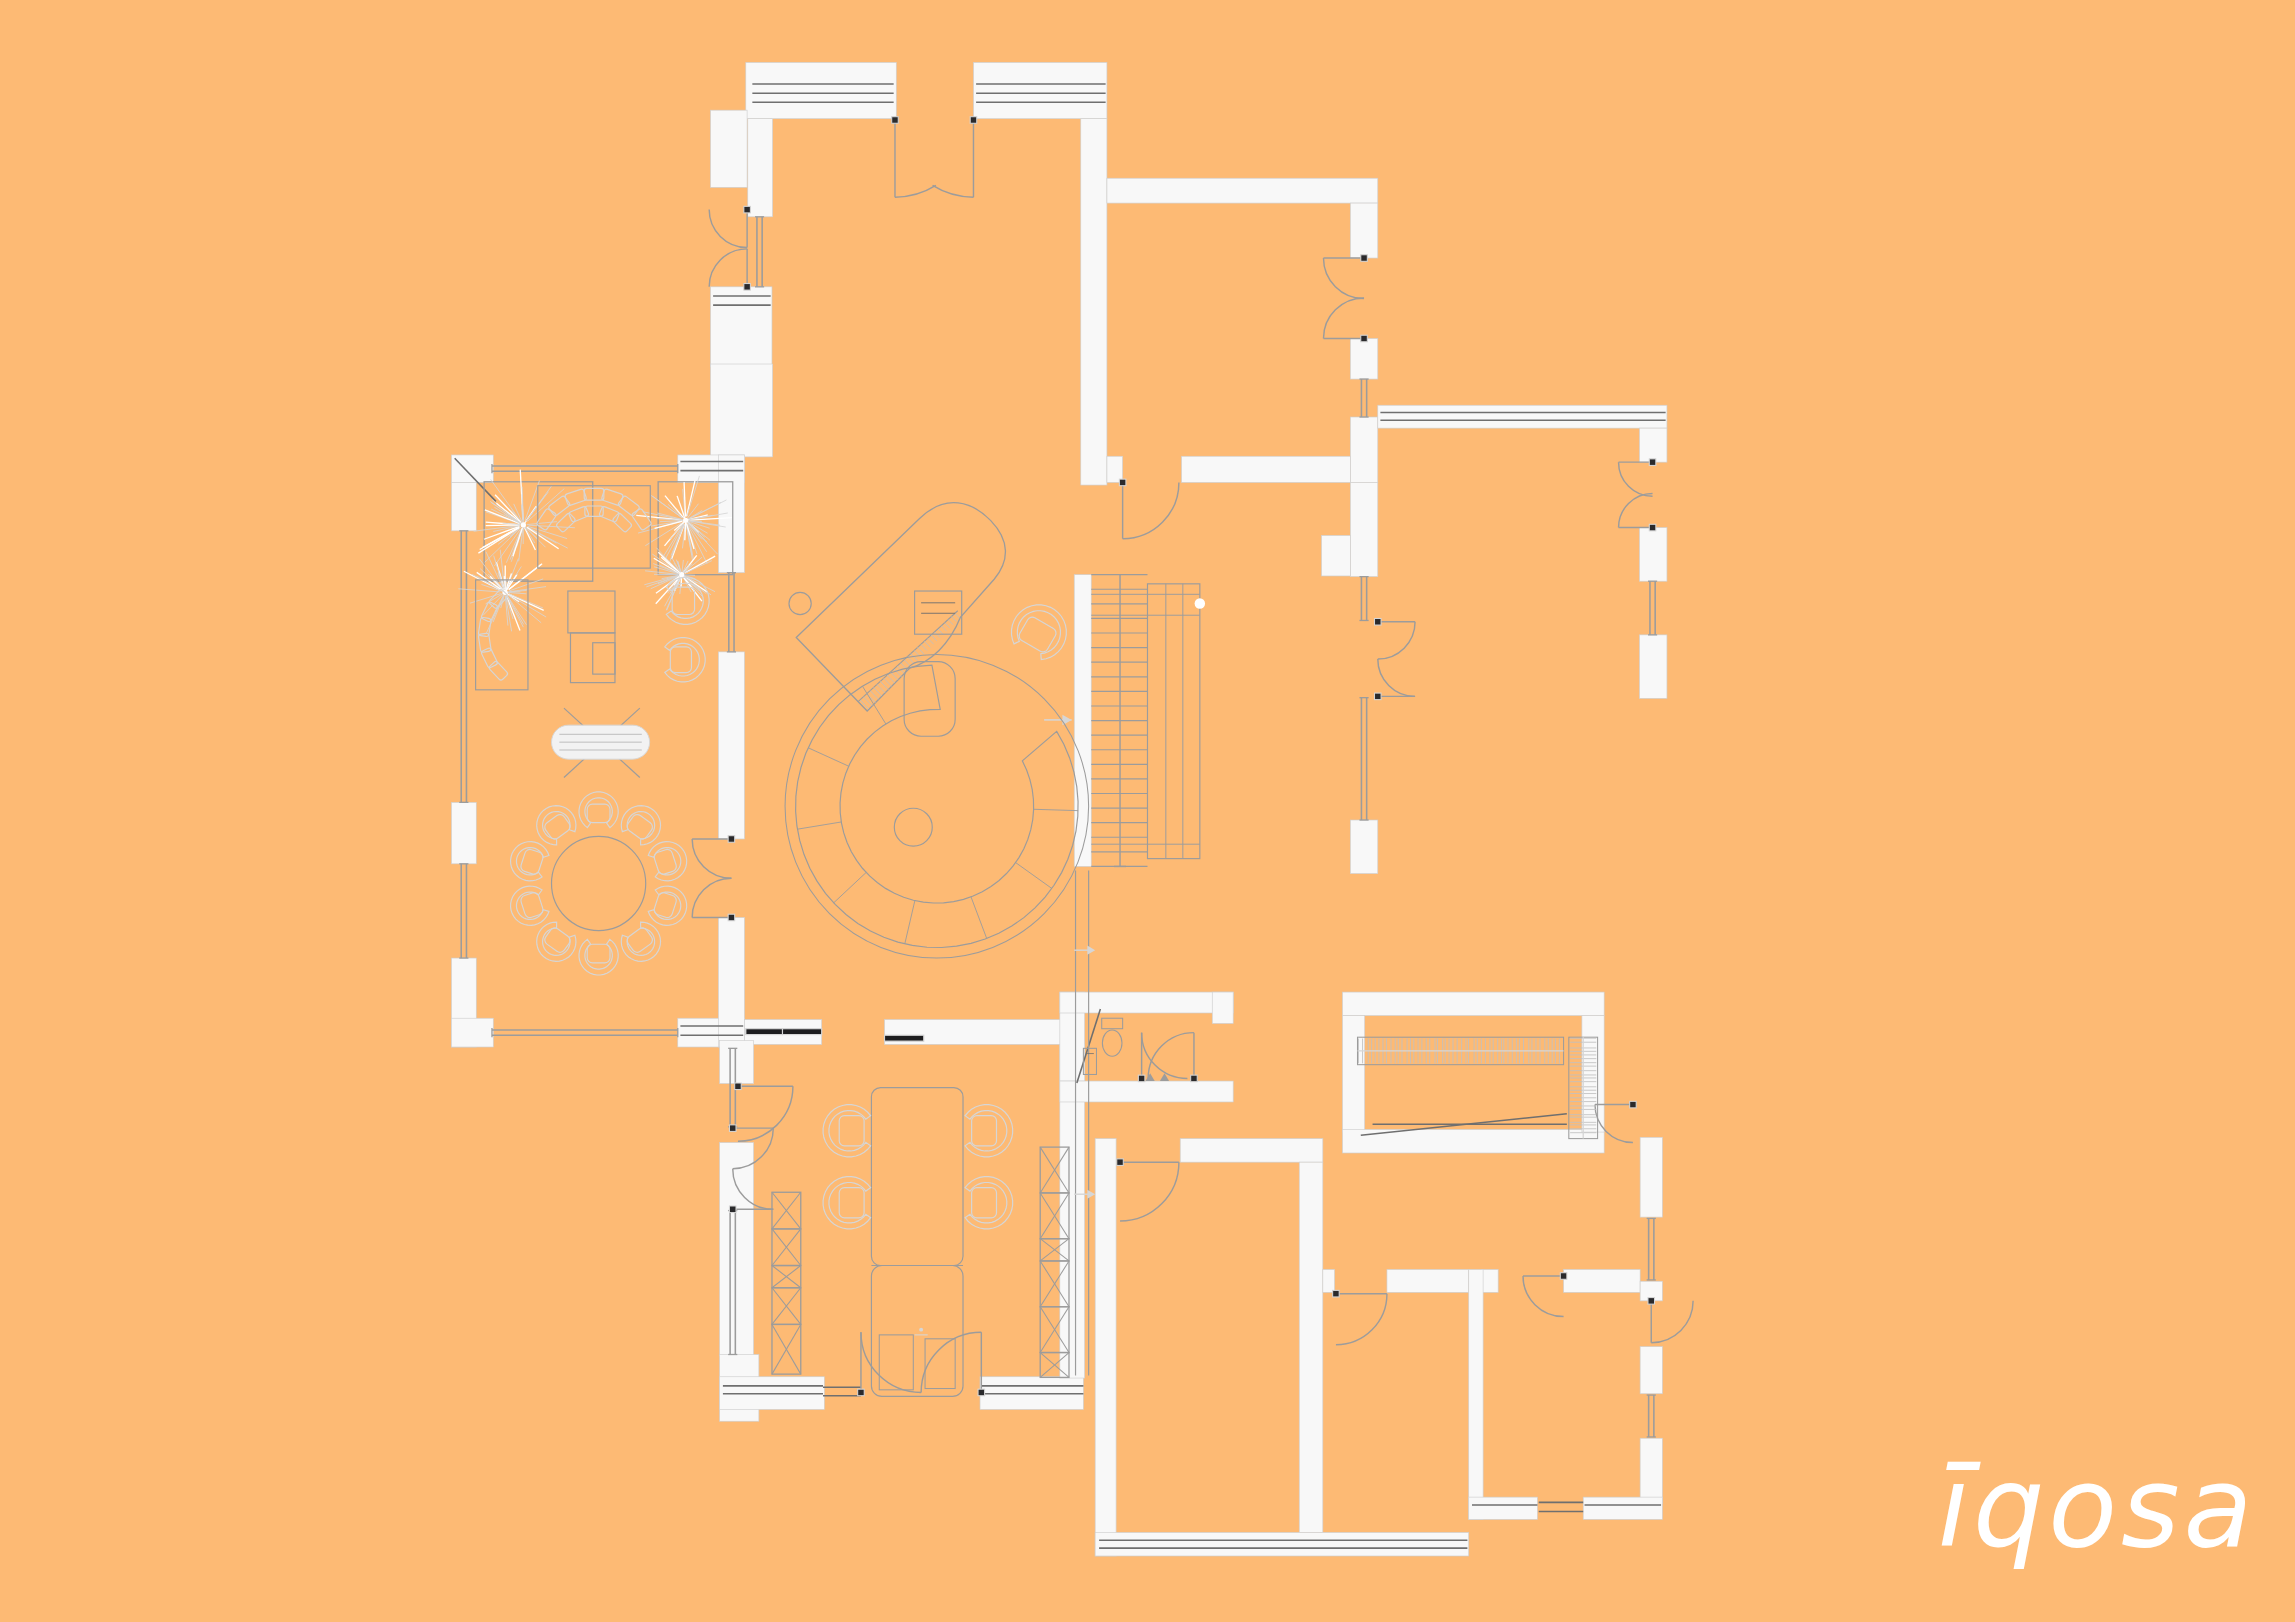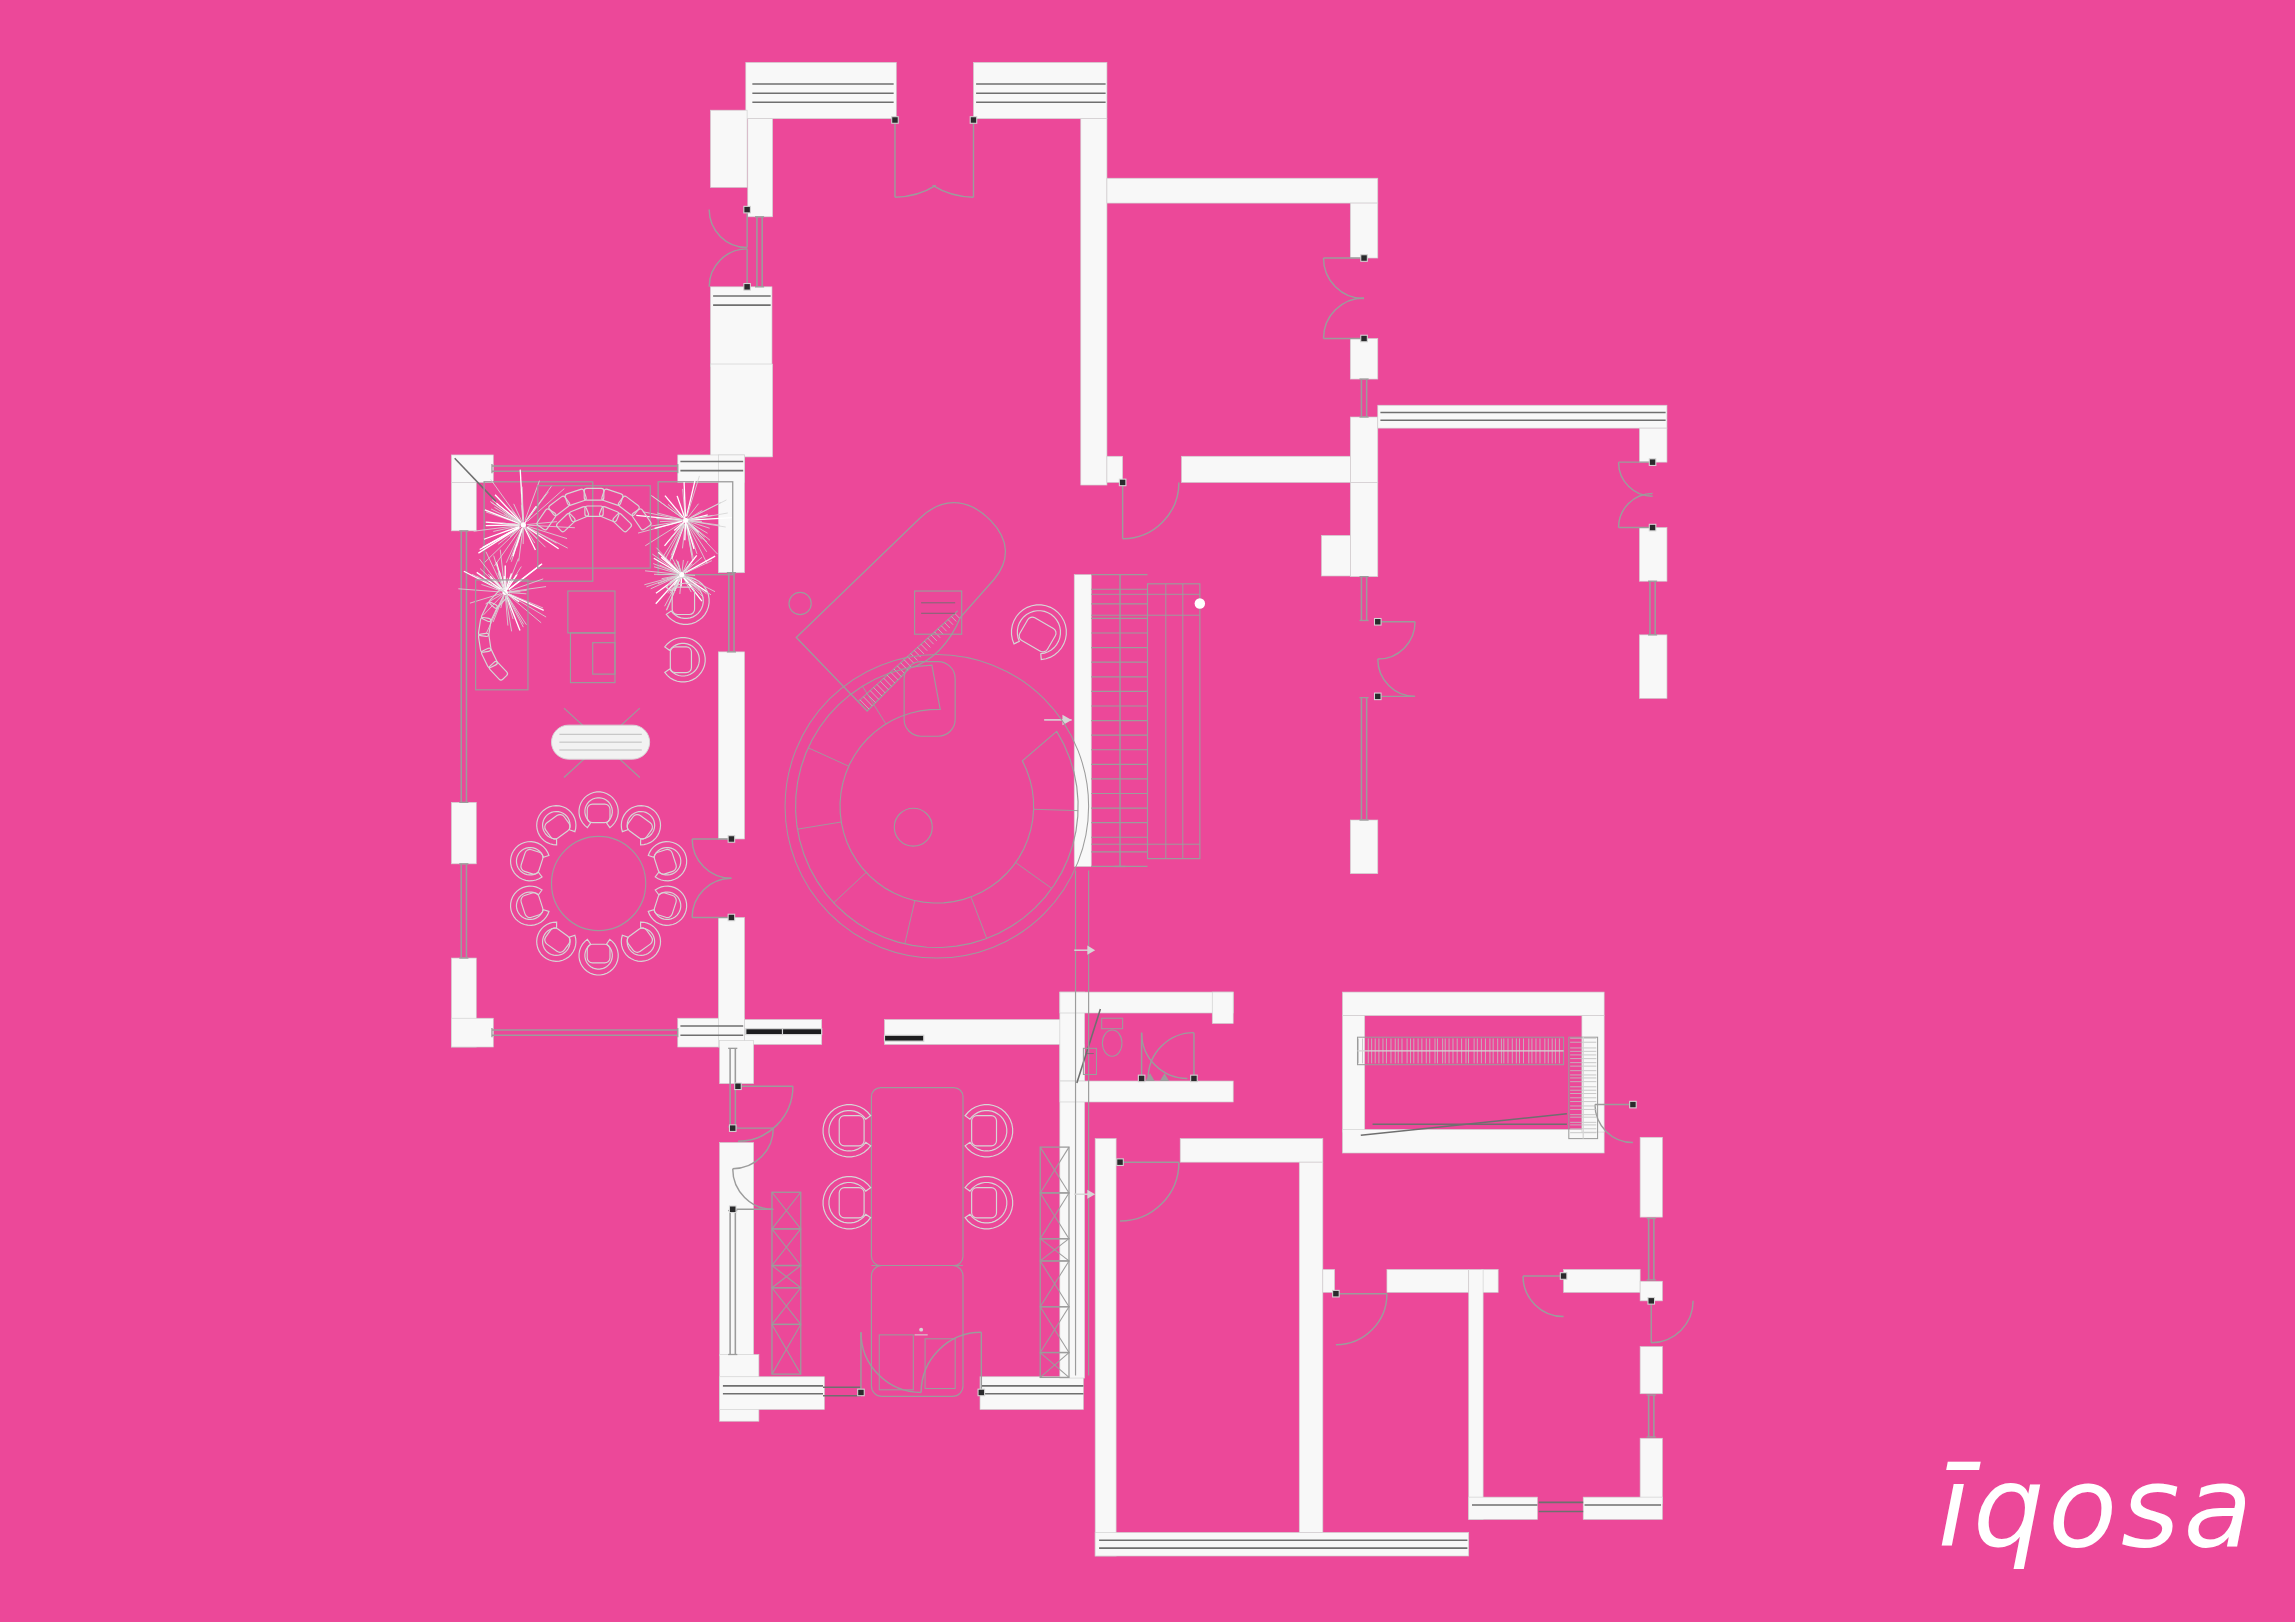--- a/index.html
+++ b/index.html
@@ -1,16 +1,16 @@
 <!DOCTYPE html>
 <html style="font-size:10.5px"><head>
 <meta charset="utf-8">
 <style>
   html,body{margin:0;padding:0;background:#131314;}
-  .stage{position:relative;width:2295px;height:1623px;background:#ec4899;overflow:hidden;
+  .stage{position:relative;width:2295px;height:1623px;background:#fdba74;overflow:hidden;
          font-family:"DejaVu Sans","Liberation Sans",sans-serif;}
   svg{position:absolute;left:0;top:0;}
   .logo-text{fill:#ffffff;font-style:italic;font-weight:200;letter-spacing:6px;}
 </style>
 </head>
 <body>
 
 <div class="stage">
   <svg id="plan-svg" width="2295" height="1623" viewBox="0 0 3508 2480">
     <g id="layer-walls">

